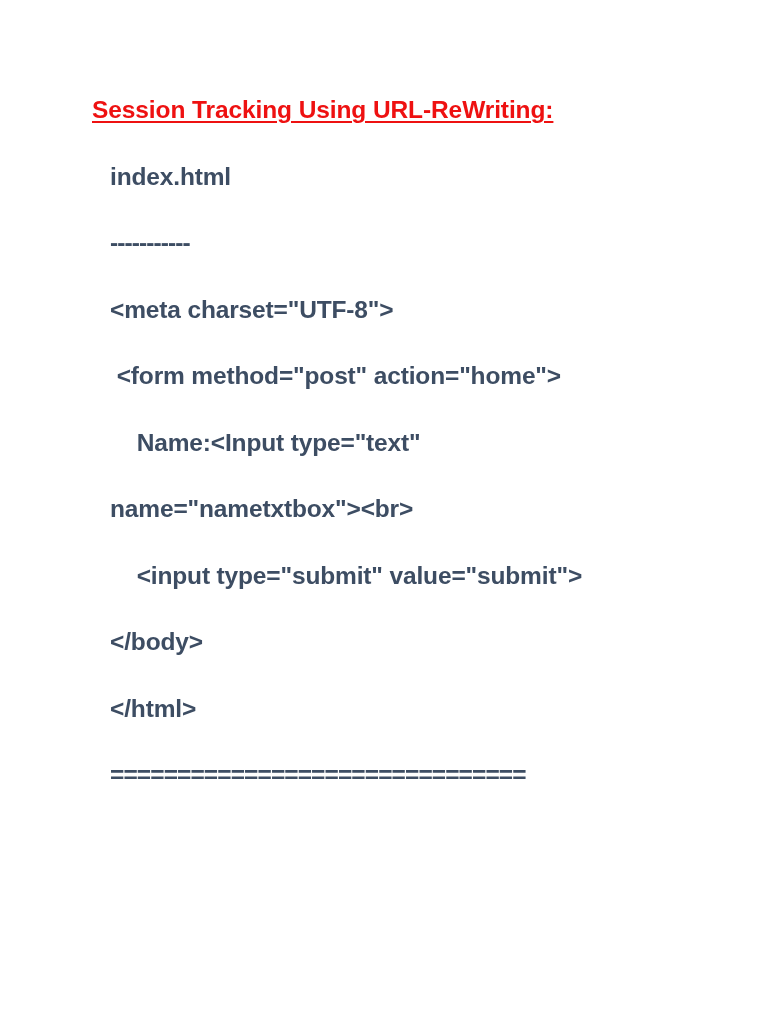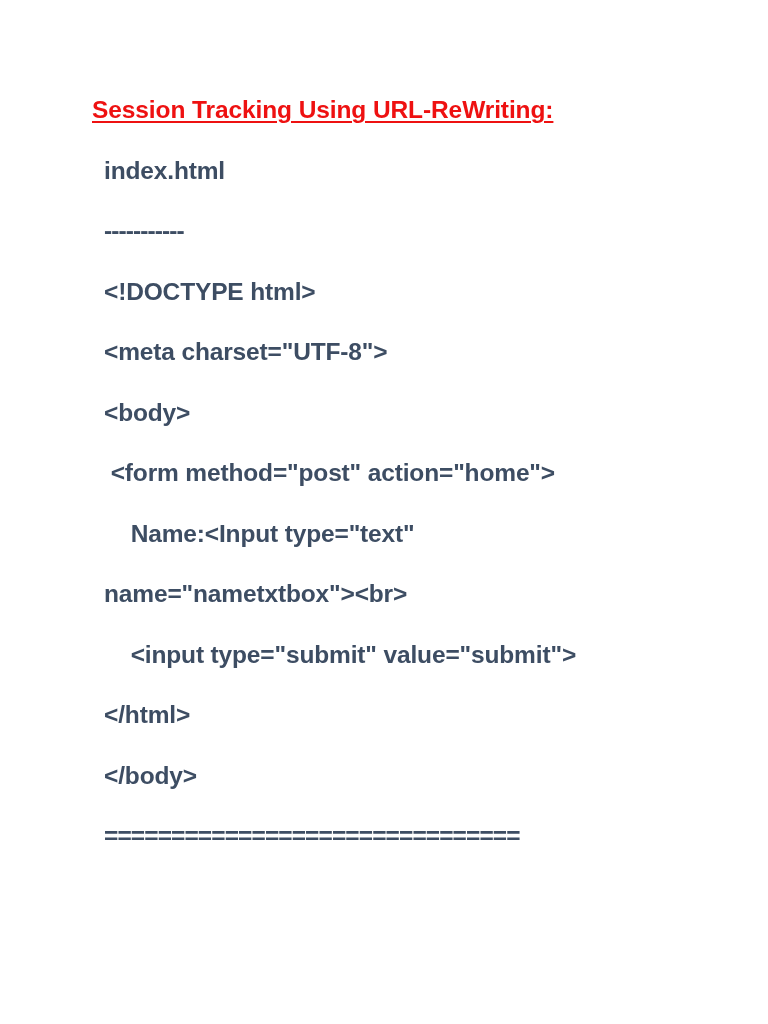--- a/index.html
+++ b/index.html
@@ -49,21 +49,21 @@
   }
 
   
   .line {
     font-size: 24.5px;
     font-weight: bold;
     color: #3d4d63;
     line-height: 48.5px;
     letter-spacing: -0.15px;
     white-space: pre;
-    margin: 12px;
+    margin: 18px;
     padding: 0;
     min-height: 48.5px;
   }
 
   
   .rule {
     letter-spacing: -0.9px;
   }
 </style>
 </head>
@@ -71,26 +71,24 @@
 
 <div class="page">
   <div class="content">
 
     <div class="doc-heading"><span class="u">Session Tracking Using URL-ReWriting:</span></div>
 
     <div class="line">index.html</div>
 
     <div class="line rule">-----------</div>
 
-    <div class="line">&lt;!DOCTYPE html&gt;</div>
     <div class="line">&lt;meta charset="UTF-8"&gt;</div>
-    <div class="line">&lt;body&gt;</div>
     <div class="line"> &lt;form method="post" action="home"&gt;</div>
     <div class="line">    Name:&lt;Input type="text"</div>
     <div class="line">name="nametxtbox"&gt;&lt;br&gt;</div>
     <div class="line">    &lt;input type="submit" value="submit"&gt;</div>
+    <div class="line">&lt;/body&gt;</div>
     <div class="line">&lt;/html&gt;</div>
-    <div class="line">&lt;/body&gt;</div>
 
     <div class="line rule">===============================</div>
 
   </div>
 </div>
 
 </body></html>

